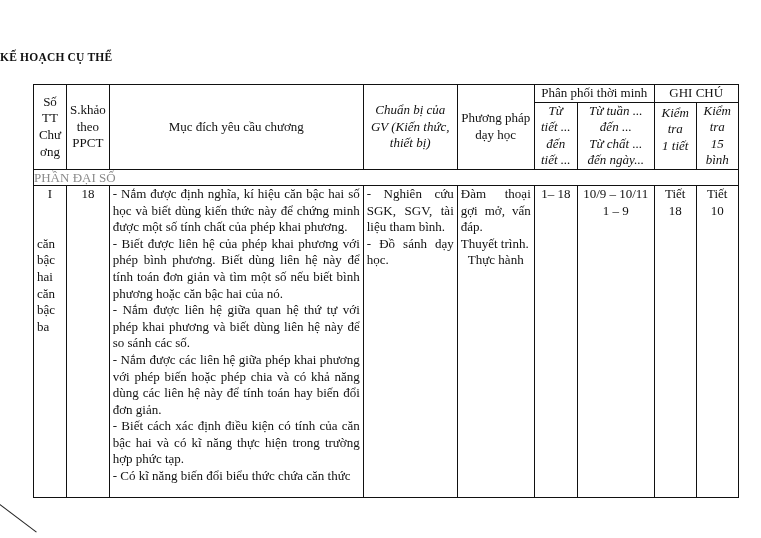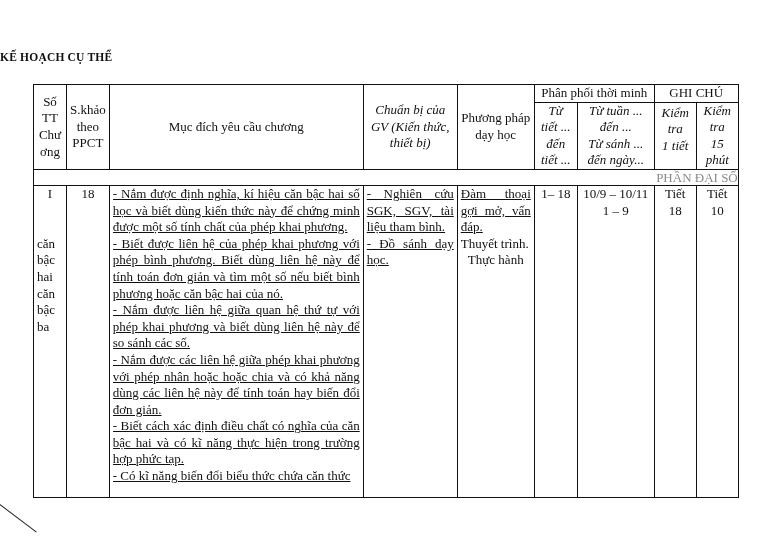--- a/index.html
+++ b/index.html
@@ -5,23 +5,23 @@
   html, body { margin:0; padding:0; background:#ffffff; }
   body { width:761px; height:538px; position:relative; overflow:hidden;
          font-family:"Liberation Serif", serif; color:#111; }
   .title { position:absolute; left:0; width:761px; top:51px; 
            font-weight:bold; font-size:11.5px; letter-spacing:0.2px; }
   table { position:absolute; left:33px; top:84px; border-collapse:collapse;
           table-layout:fixed; font-size:13px; line-height:16.6px; }
   td { border:1.3px solid #111; padding:0 3px; vertical-align:top; overflow:hidden; }
   .hdr td { text-align:center; vertical-align:middle; }
   .ital { font-style:italic; }
-  .section td { color:#8a8a8a; text-align:right; height:15px; line-height:15px; padding:0; }
+  .section td { color:#8a8a8a; text-align:left; height:15px; line-height:15px; padding:0; }
   .body-row td { height:311px; }
-  .just { text-align:justify;text-decoration:underline; }
+  .just { text-align:justify; }
   .center { text-align:center; }
   .cut { height:311px; overflow:hidden; }
   .pline { display:block; }
   .diag { position:absolute; left:0; top:504px; width:46px; height:1px;
           background:#222; transform-origin:0 0; transform:rotate(37deg); }
 </style>
 </head>
 <body>
 
 <div class="title">KẾ HOẠCH CỤ THỂ</div>
@@ -67,33 +67,33 @@
   <tr class="hdr" style="height:65px">
     <td class="ital">
       <span class="pline">Từ</span>
       <span class="pline">tiết ...</span>
       <span class="pline">đến</span>
       <span class="pline">tiết ...</span>
     </td>
     <td class="ital">
       <span class="pline">Từ tuần ...</span>
       <span class="pline">đến ...</span>
-      <span class="pline">Từ sánh ...</span>
+      <span class="pline">Từ chất ...</span>
       <span class="pline">đến ngày...</span>
     </td>
     <td class="ital" style="vertical-align:top;padding-top:2px">
       <span class="pline">Kiểm</span>
       <span class="pline">tra</span>
       <span class="pline">1 tiết</span>
     </td>
     <td class="ital">
       <span class="pline">Kiểm</span>
       <span class="pline">tra</span>
       <span class="pline">15</span>
-      <span class="pline">phút</span>
+      <span class="pline">bình</span>
     </td>
   </tr>
   <tr class="section">
     <td colspan="9">PHẦN ĐẠI SỐ</td>
   </tr>
   <tr class="body-row">
     <td>
       <div class="cut">
         <span class="pline center">I</span>
         <span class="pline">&nbsp;</span>
@@ -105,22 +105,22 @@
         <span class="pline">bậc</span>
         <span class="pline">ba</span>
       </div>
     </td>
     <td class="center">18</td>
     <td>
       <div class="cut just">
         <span class="pline">- Nắm được định nghĩa, kí hiệu căn bậc hai số học và biết dùng kiến thức này để chứng minh được một số tính chất của phép khai phương.</span>
         <span class="pline">- Biết được liên hệ của phép khai phương với phép bình phương. Biết dùng liên hệ này để tính toán đơn giản và tìm một số nếu biết bình phương hoặc căn bậc hai của nó.</span>
         <span class="pline">- Nắm được liên hệ giữa quan hệ thứ tự với phép khai phương và biết dùng liên hệ này để so sánh các số.</span>
-        <span class="pline">- Nắm được các liên hệ giữa phép khai phương với phép nhân hoặc hoặc chia và có khả năng dùng các liên hệ này để tính toán hay biến đổi đơn giản.</span>
-        <span class="pline">- Biết cách xác định điều chất có nghĩa của căn bậc hai và có kĩ năng thực hiện trong trường hợp phức tạp.</span>
+        <span class="pline">- Nắm được các liên hệ giữa phép khai phương với phép biến hoặc phép chia và có khả năng dùng các liên hệ này để tính toán hay biến đổi đơn giản.</span>
+        <span class="pline">- Biết cách xác định điều kiện có tính của căn bậc hai và có kĩ năng thực hiện trong trường hợp phức tạp.</span>
         <span class="pline">- Có kĩ năng biến đổi biểu thức chứa căn thức</span>
       </div>
     </td>
     <td class="just">
       <span class="pline">- Nghiên cứu SGK, SGV, tài liệu tham bình.</span>
       <span class="pline">- Đồ sánh dạy học.</span>
     </td>
     <td>
       <span class="pline just">Đàm thoại gợi mở, vấn đáp.</span>
       <span class="pline">Thuyết trình.</span>

